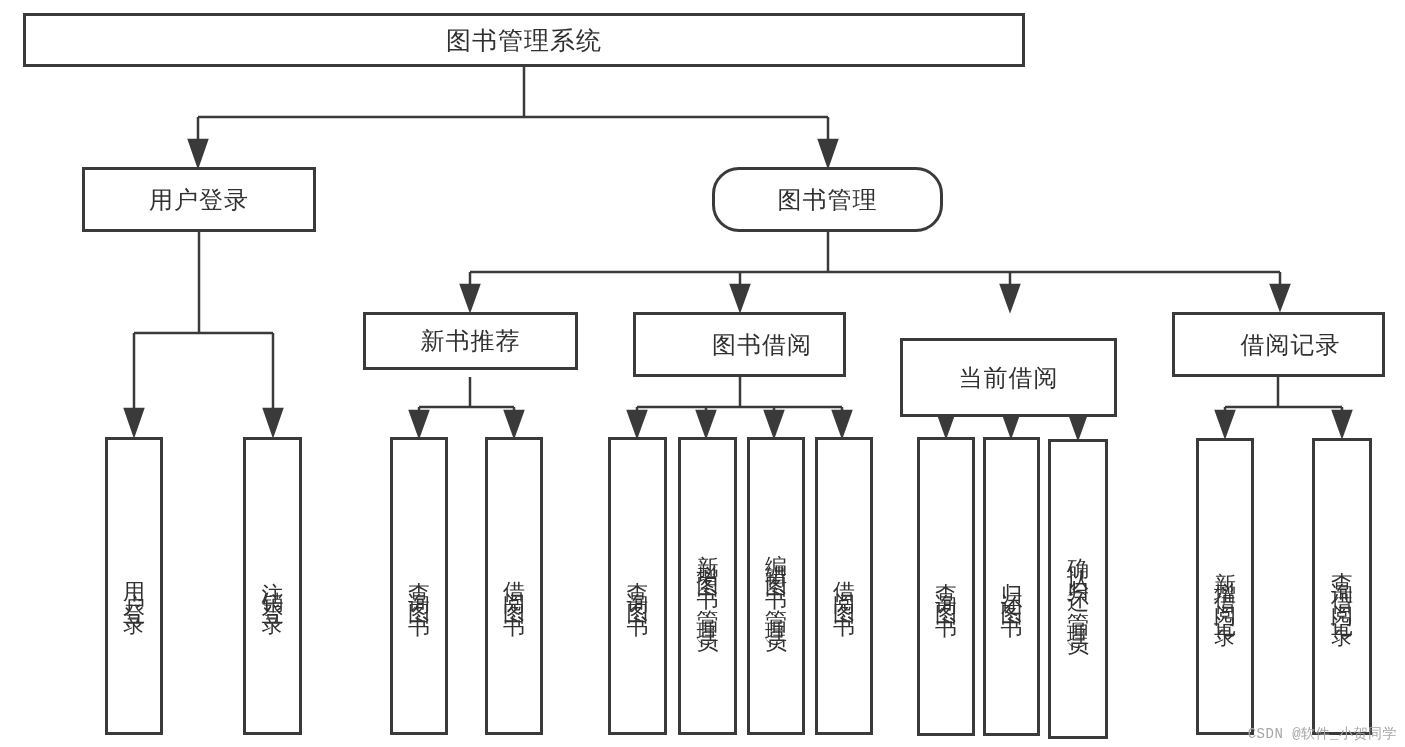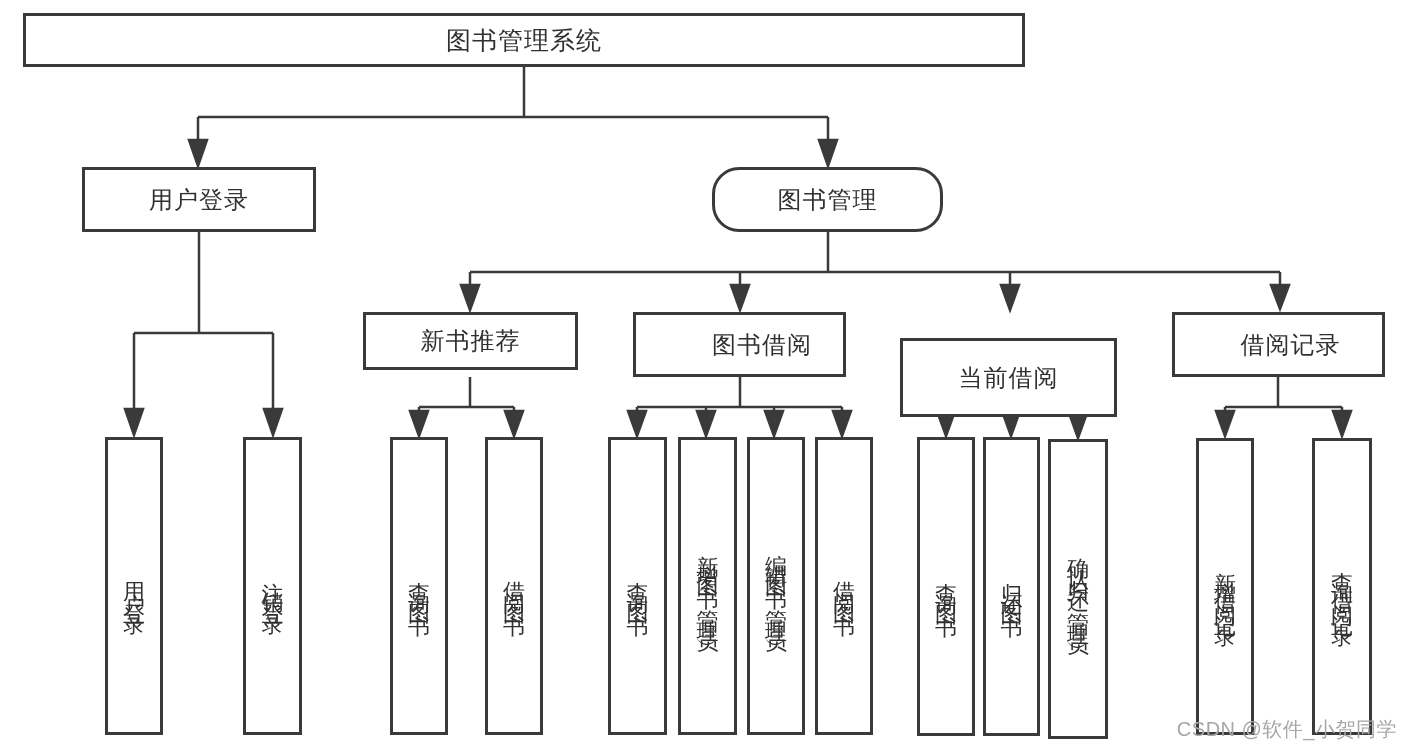--- a/index.html
+++ b/index.html
@@ -40,23 +40,24 @@
     text-orientation: mixed;
     font-size: 22px;
     letter-spacing: 11px;
     line-height: 1;
   }
   .watermark {
     position: absolute;
     right: 8px;
     bottom: 4px;
     color: #a6a6a6;
-    font-size: 20px;
+    font-size: 14px;
     letter-spacing: 0.5px;
     white-space: nowrap;
+    font-family: Liberation Mono, monospace;
   }
 </style>
 </head>
 <body>
 
 <div class="canvas">
 
   <svg class="connectors" width="1405" height="747" viewBox="0 0 1405 747" stroke="#3a3a3a" stroke-width="2.5" fill="#3a3a3a">
 
     <g>

